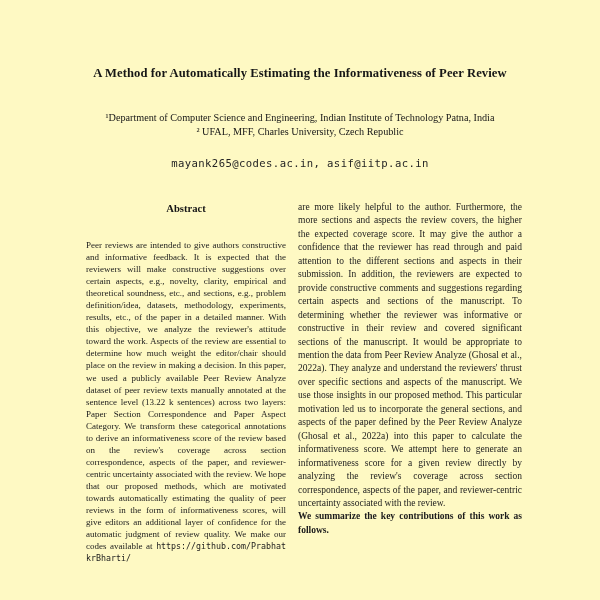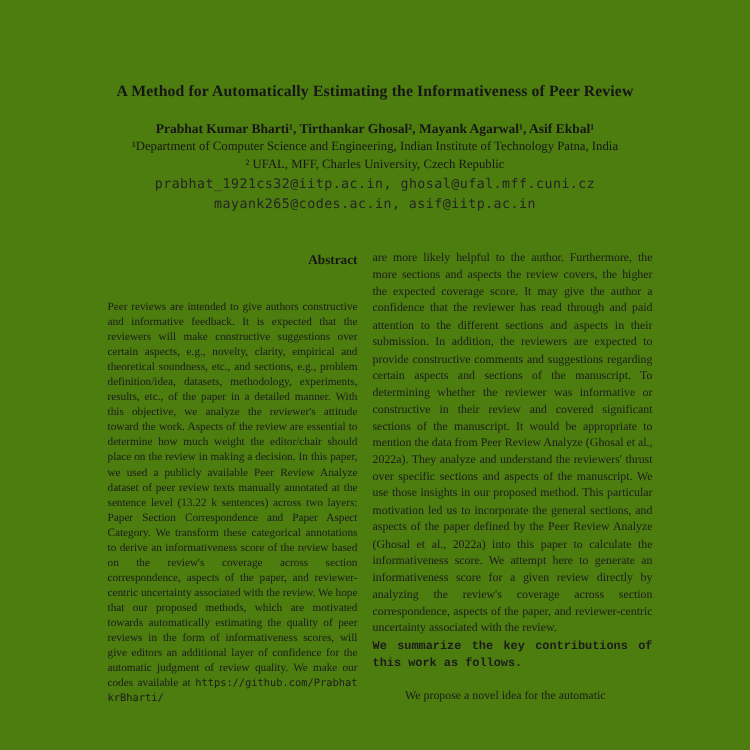--- a/index.html
+++ b/index.html
@@ -1,79 +1,76 @@
 <!DOCTYPE html>
 <html><head>
 <meta charset="utf-8">
 <style>
   html, body { margin: 0; padding: 0; background: #ffffff; }
   .page {
     position: relative;
     width: 600px;
     height: 600px;
-    background: #4d7c0f;
+    background: #fef9c3;
     overflow: hidden;
     font-family: "Liberation Serif", "DejaVu Serif", serif;
     color: #161616;
     -webkit-font-smoothing: antialiased;
   }
   .centered-band { position: absolute; left: 30px; width: 540px; text-align: center; margin: 0; }
   .paper-title   { top: 66px;  font-size: 12.6px; font-weight: bold; letter-spacing: 0.1px; }
   .authors-line  { top: 97px;  font-size: 10.8px; font-weight: bold; }
   .affil-1       { top: 112px; font-size: 10.2px; }
   .affil-2       { top: 126px; font-size: 10.2px; }
   .email-line    { font-family: "DejaVu Sans Mono", "Liberation Mono", monospace; font-size: 10.6px; letter-spacing: 0.4px; color: #242424; }
   .email-1       { top: 141px; }
   .email-2       { top: 157px; }
 
   .col-left {
     position: absolute; left: 86px; top: 203px; width: 200px;
   }
   .abstract-heading {
-    margin: 0; text-align: right; font-weight: bold; font-size: 10.6px;
+    margin: 0; text-align: center; font-weight: bold; font-size: 10.6px;
   }
   .abstract-body {
     margin: 25px 0 0 0; font-size: 9px; line-height: 12.05px;
     text-align: justify; color: #1b1b1b;
   }
   .mono-url {
     font-family: "DejaVu Sans Mono", "Liberation Mono", monospace;
     font-size: 8.3px; word-break: break-all; color: #1b1b1b;
     text-decoration: none;
   }
 
   .col-right {
     position: absolute; left: 298px; top: 201px; width: 224px;
     font-size: 9.5px; line-height: 13.45px; text-align: justify; color: #1b1b1b;
   }
   .col-right p { margin: 0; }
-  .contributions-lead { font-weight: bold; font-family: Liberation Mono, monospace; }
+  .contributions-lead { font-weight: bold; }
   .partial-bullet { margin-top: 14px !important; text-indent: 26px; }
 </style>
 </head>
 <body>
 
 <div class="page">
 
   <h1 class="centered-band paper-title">A Method for Automatically Estimating the Informativeness of Peer Review</h1>
 
-  <div class="centered-band authors-line">Prabhat Kumar Bharti¹, Tirthankar Ghosal², Mayank Agarwal¹, Asif Ekbal¹</div>
 
   <div class="centered-band affil-2">² UFAL, MFF, Charles University, Czech Republic</div>
 
   <div class="centered-band affil-1">¹Department of Computer Science and Engineering, Indian Institute of Technology Patna, India</div>
 
-  <div class="centered-band email-line email-1">prabhat_1921cs32@iitp.ac.in, ghosal@ufal.mff.cuni.cz</div>
 
   <div class="centered-band email-line email-2">mayank265@codes.ac.in, asif@iitp.ac.in</div>
 
   <section class="col-left">
     <h2 class="abstract-heading">Abstract</h2>
     <p class="abstract-body"><span>Peer reviews are intended to give authors constructive and informative feedback. It is expected that the reviewers will make constructive suggestions over certain aspects, e.g., novelty, clarity, empirical and theoretical soundness, etc., and sections, e.g., problem definition/idea, datasets, methodology, experiments, results, etc., of the paper in a detailed manner. With this objective, we analyze the reviewer's attitude toward the work. Aspects of the review are essential to determine how much weight the editor/chair should place on the review in making a decision. In this paper, we used a publicly available Peer Review Analyze dataset of peer review texts manually annotated at the sentence level (13.22 k sentences) across two layers: Paper Section Correspondence and Paper Aspect Category. We transform these categorical annotations to derive an informativeness score of the review based on the review's coverage across section correspondence, aspects of the paper, and reviewer-centric uncertainty associated with the review. We hope that our proposed methods, which are motivated towards automatically estimating the quality of peer reviews in the form of informativeness scores, will give editors an additional layer of confidence for the automatic judgment of review quality. We make our codes available at </span><a class="mono-url">https://github.com/PrabhatkrBharti/</a></p>
   </section>
 
   <section class="col-right">
     <p>are more likely helpful to the author. Furthermore, the more sections and aspects the review covers, the higher the expected coverage score. It may give the author a confidence that the reviewer has read through and paid attention to the different sections and aspects in their submission. In addition, the reviewers are expected to provide constructive comments and suggestions regarding certain aspects and sections of the manuscript. To determining whether the reviewer was informative or constructive in their review and covered significant sections of the manuscript. It would be appropriate to mention the data from Peer Review Analyze (Ghosal et al., 2022a). They analyze and understand the reviewers' thrust over specific sections and aspects of the manuscript. We use those insights in our proposed method. This particular motivation led us to incorporate the general sections, and aspects of the paper defined by the Peer Review Analyze (Ghosal et al., 2022a) into this paper to calculate the informativeness score. We attempt here to generate an informativeness score for a given review directly by analyzing the review's coverage across section correspondence, aspects of the paper, and reviewer-centric uncertainty associated with the review.</p>
     <p class="contributions-lead">We summarize the key contributions of this work as follows.</p>
-    <p class="partial-bullet">We propose a novel idea for the automatic</p>
   </section>
 
 </div>
 
 </body></html>

